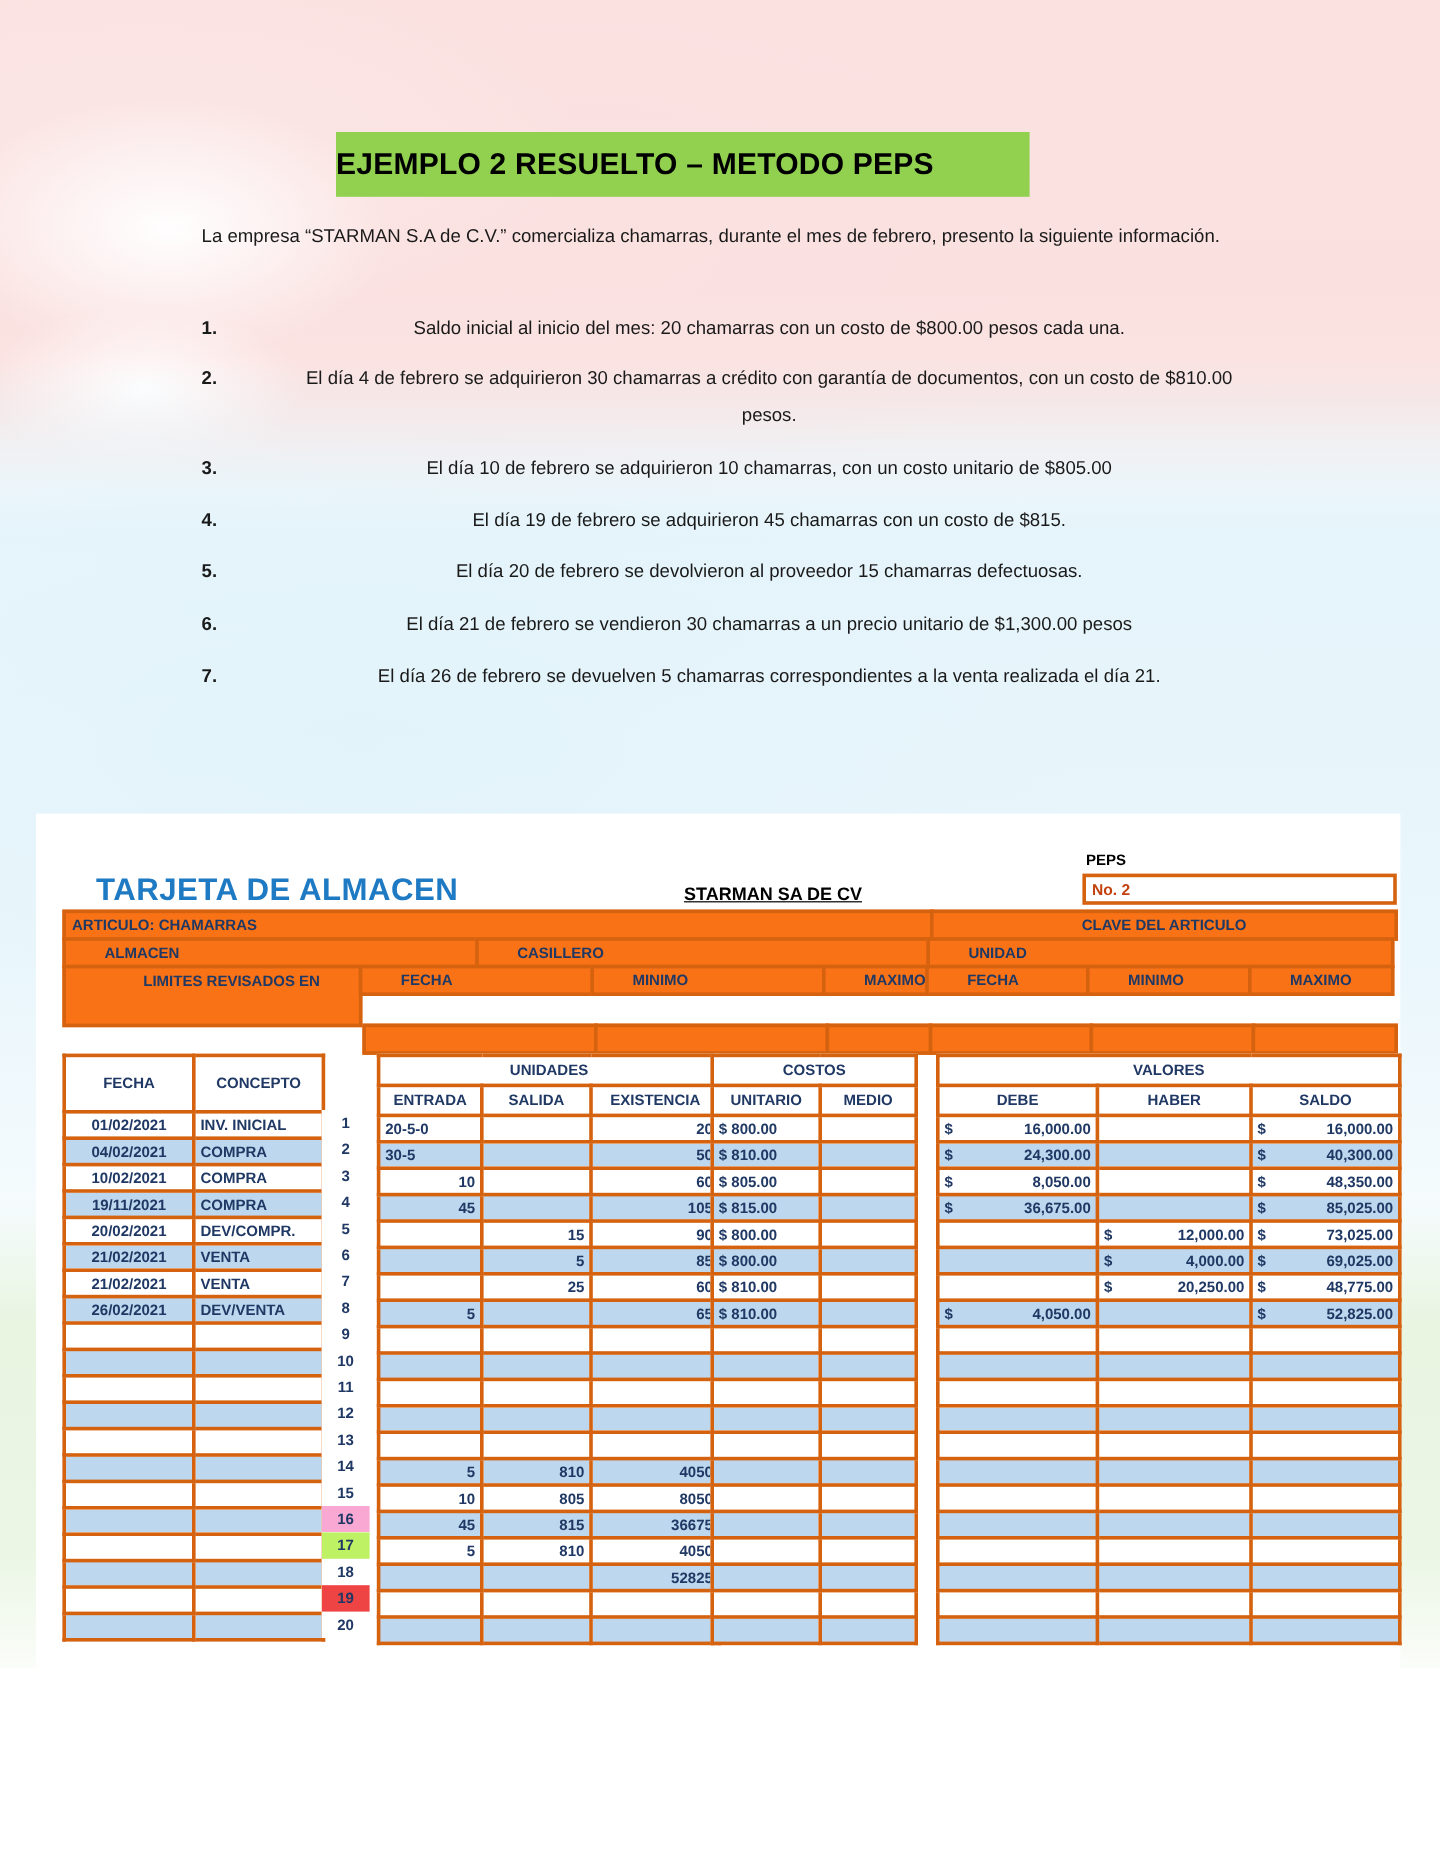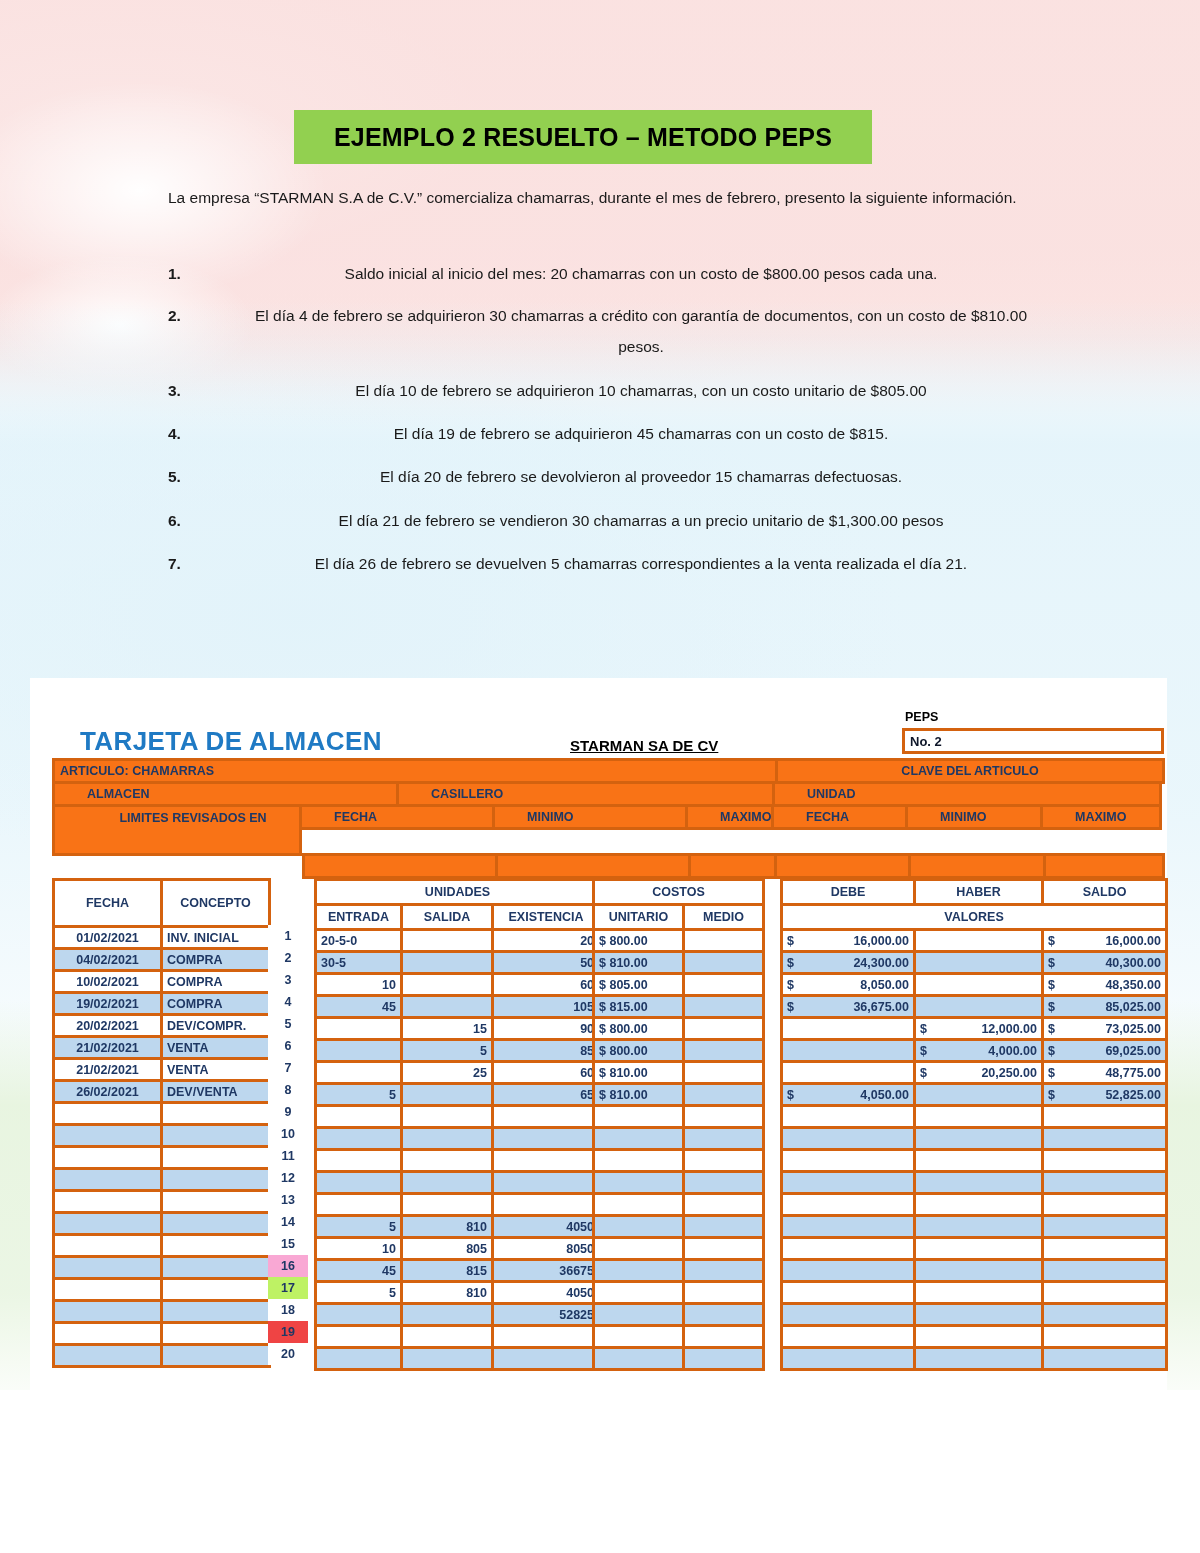--- a/index.html
+++ b/index.html
@@ -67,26 +67,26 @@
     background: #ffffff;
   }
 
   
   .doc {
     position: absolute;
     left: 0; top: 0; width: 1200px;
   }
   #title-banner {
     position: absolute;
-    left: 294px; top: 110px;
+    left: 280px; top: 110px;
     width: 578px; height: 54px;
     background: #92d050;
     display: flex;
     align-items: center;
-    justify-content: center;
+    justify-content: flex-start;
   }
   #title-banner span {
     font-size: 25px;
     font-weight: bold;
     color: #000000;
     letter-spacing: 0.2px;
     font-family: "Liberation Sans", sans-serif;
   }
 
   #intro {
@@ -152,21 +152,21 @@
     left: 850px; top: 28px;
     width: 262px; height: 26px;
     box-sizing: border-box;
     display: flex;
     align-items: center;
     background: #ffffff;
   }
   #peps-box span {
     font-size: 13px;
     font-weight: bold;
-    color: #0f172a;
+    color: #c2410c;
     padding-left: 5px;
   }
 
   #header-grid {
     position: absolute;
     left: 0; top: 58px;
     width: 1113px;
   }
   .hrow {
     display: flex;
@@ -357,21 +357,21 @@
             </tr>
             <tr class="alt">
               <td class="num-c">04/02/2021</td>
               <td class="num-l">COMPRA</td>
             </tr>
             <tr class="plain">
               <td class="num-c">10/02/2021</td>
               <td class="num-l">COMPRA</td>
             </tr>
             <tr class="alt">
-              <td class="num-c">19/02/2021</td>
+              <td class="num-c">19/11/2021</td>
               <td class="num-l">COMPRA</td>
             </tr>
             <tr class="plain">
               <td class="num-c">20/02/2021</td>
               <td class="num-l">DEV/COMPR.</td>
             </tr>
             <tr class="alt">
               <td class="num-c">21/02/2021</td>
               <td class="num-l">VENTA</td>
             </tr>
@@ -729,27 +729,27 @@
 
     <div class="group" style="left:728px; width:385px;">
       <table class="g">
         <colgroup>
             <col style="width:133px">
             <col style="width:128px">
             <col style="width:124px">
           </colgroup>
         <thead>
           <tr>
+            <th colspan="3">VALORES</th>
+          </tr>
+          <tr>
             <th>DEBE</th>
             <th>HABER</th>
             <th>SALDO</th>
           </tr>
-          <tr>
-            <th colspan="3">VALORES</th>
-          </tr>
         </thead>
         <tbody id="body-va">
             <tr class="plain">
               <td>
                 <div class="money">
                   <span class="s">$</span>
                   <span class="v">16,000.00</span>
                 </div>
               </td>
               <td></td>

